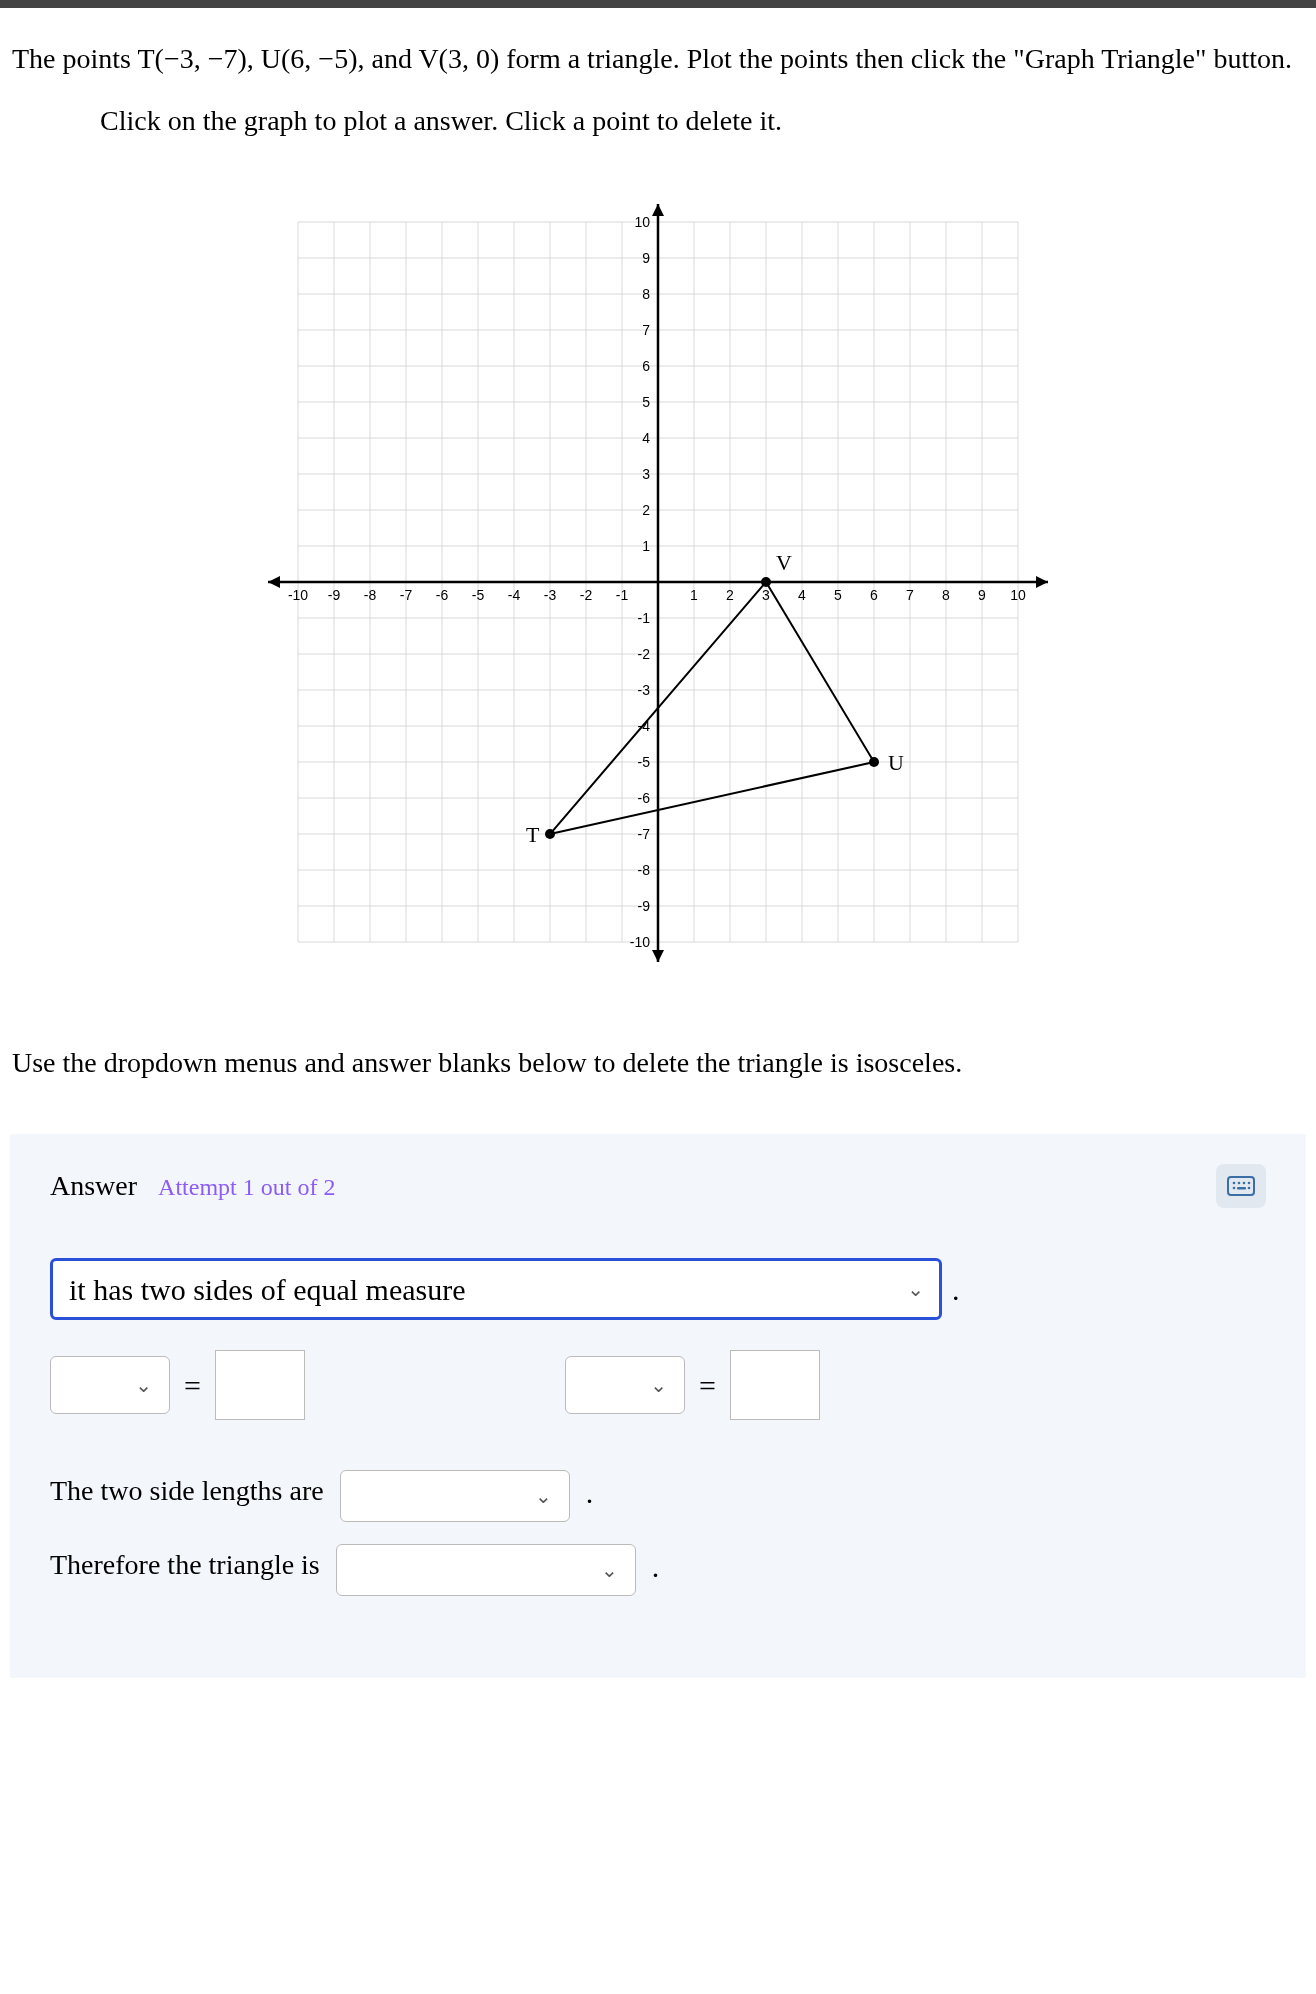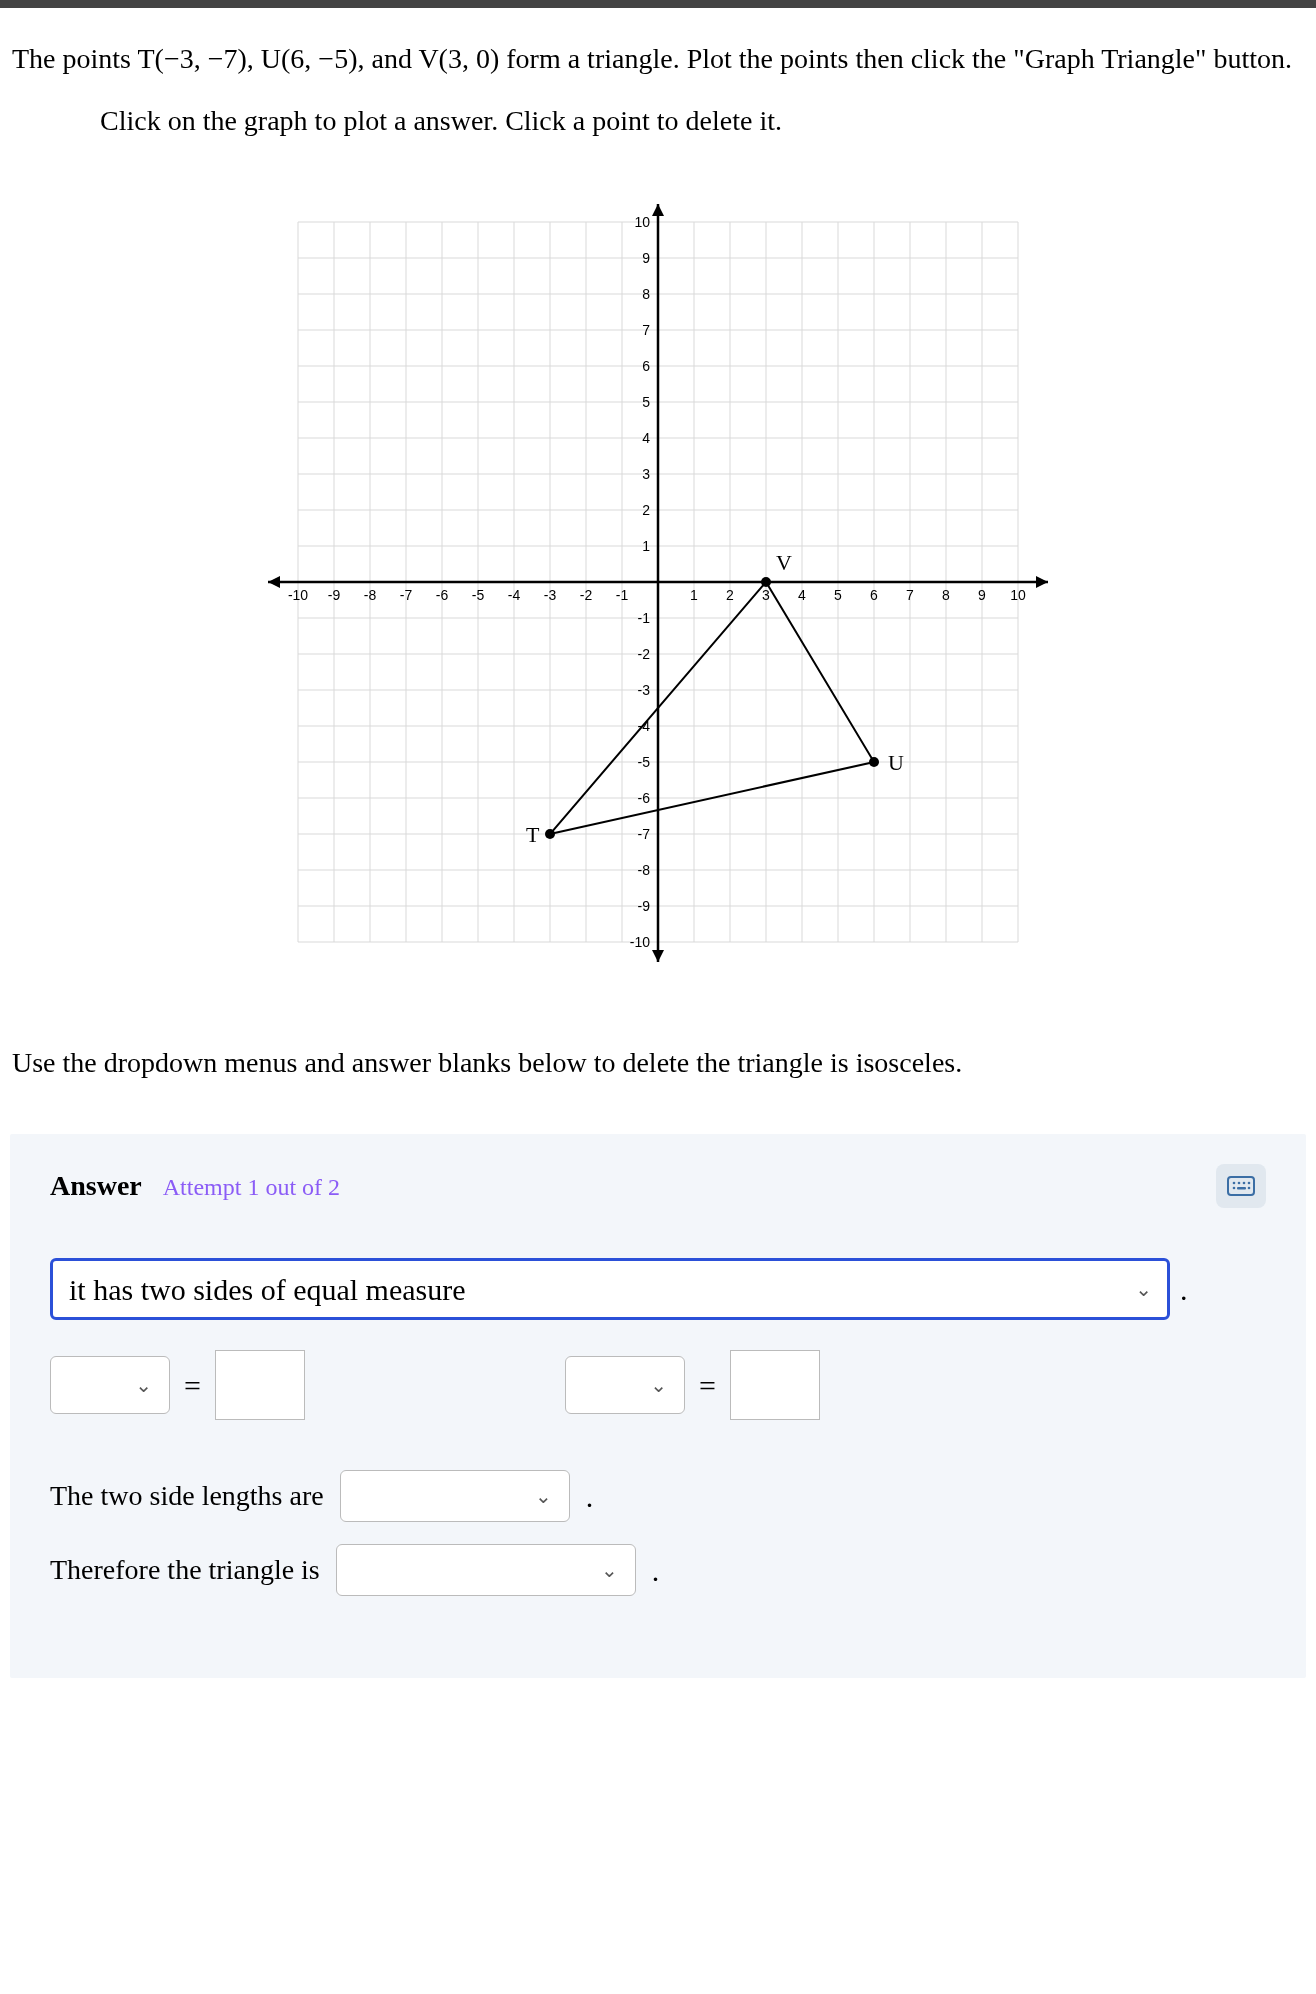--- a/index.html
+++ b/index.html
@@ -32,21 +32,21 @@
     padding: 30px 40px 60px 40px;
     margin: 10px;
     border-radius: 2px;
   }
   .answer-header {
     display:flex;
     justify-content:space-between;
     align-items:center;
     margin-bottom: 50px;
   }
-  .answer-title { font-weight:bold; font-size: 28px; }
+  .answer-title { font-weight:normal; font-size: 28px; }
   .attempt { color:#8b5cf6; font-size: 24px; margin-left: 14px; font-weight:normal;}
   .keyboard-btn {
     width:50px; height:44px;
     background:#e1e8ef;
     border-radius:8px;
     display:flex; align-items:center; justify-content:center;
     cursor:pointer;
     color:#3b6ea5;
   }
   .sentence { margin-bottom: 26px; }
@@ -57,42 +57,42 @@
     width: 100%;
     max-width: 1120px;
     font-size: 30px;
     padding: 0 16px;
     font-family: inherit;
     background:#fff;
     appearance:none;
     position:relative;
   }
   .select-wrap { position:relative; display:inline-block; }
-  .select-wrap.full { width:1120px; max-width:100%; }
+  .select-wrap.full { width:892px; max-width:100%; }
   .select-caret {
     position:absolute; right:18px; top:50%; transform:translateY(-50%);
     pointer-events:none; color:#555; font-size:20px;
   }
   .row-eq {
     display:flex;
     gap: 260px;
     margin: 30px 0 50px 0;
   }
   .eq-group { display:flex; align-items:center; gap:14px; }
   .small-select {
     border:1px solid #bbb; border-radius:6px;
     height:58px; width:120px; background:#fff;
     font-size:22px; appearance:none; padding:0 10px;
   }
   .eq-sign { font-size:30px; }
   .num-input {
     border:1px solid #bbb; height:70px; width:90px;
     background:#fff; font-size:26px; text-align:center;
   }
-  .inline-row { display:flex; align-items:center; gap:16px; margin-bottom:22px;}
+  .inline-row { display:flex; gap:16px; margin-bottom:22px;}
   .med-select {
     border:1px solid #bbb; border-radius:6px;
     height:52px; background:#fff;
     font-size:22px; appearance:none; padding:0 14px;
   }
   .w200 { width:230px; }
   .w260 { width:300px; }
   .period { font-size:30px; }
 </style>
 </head>

